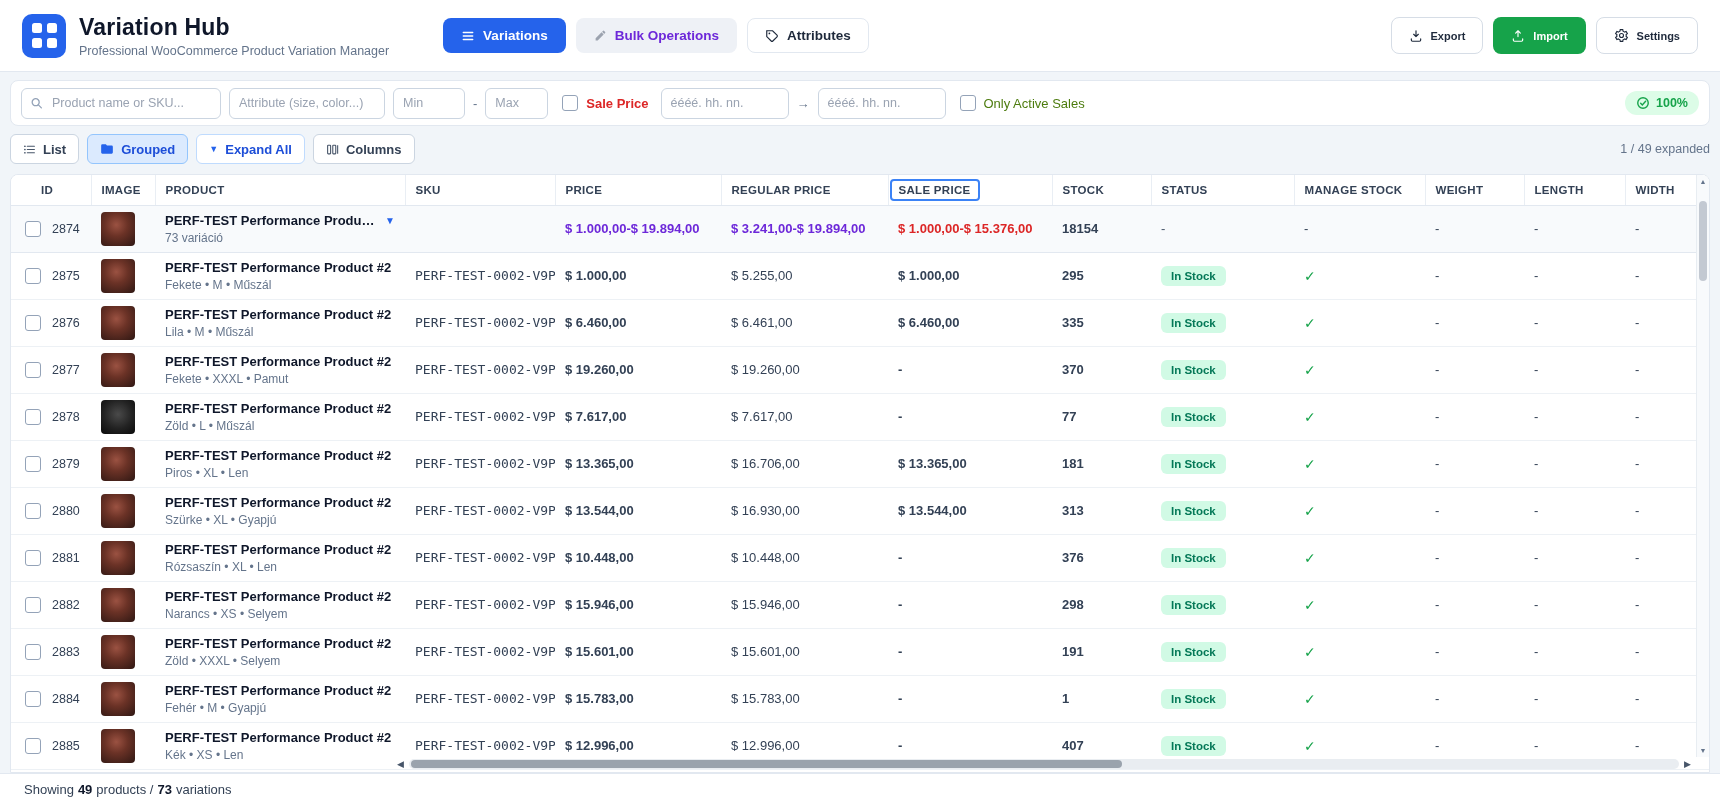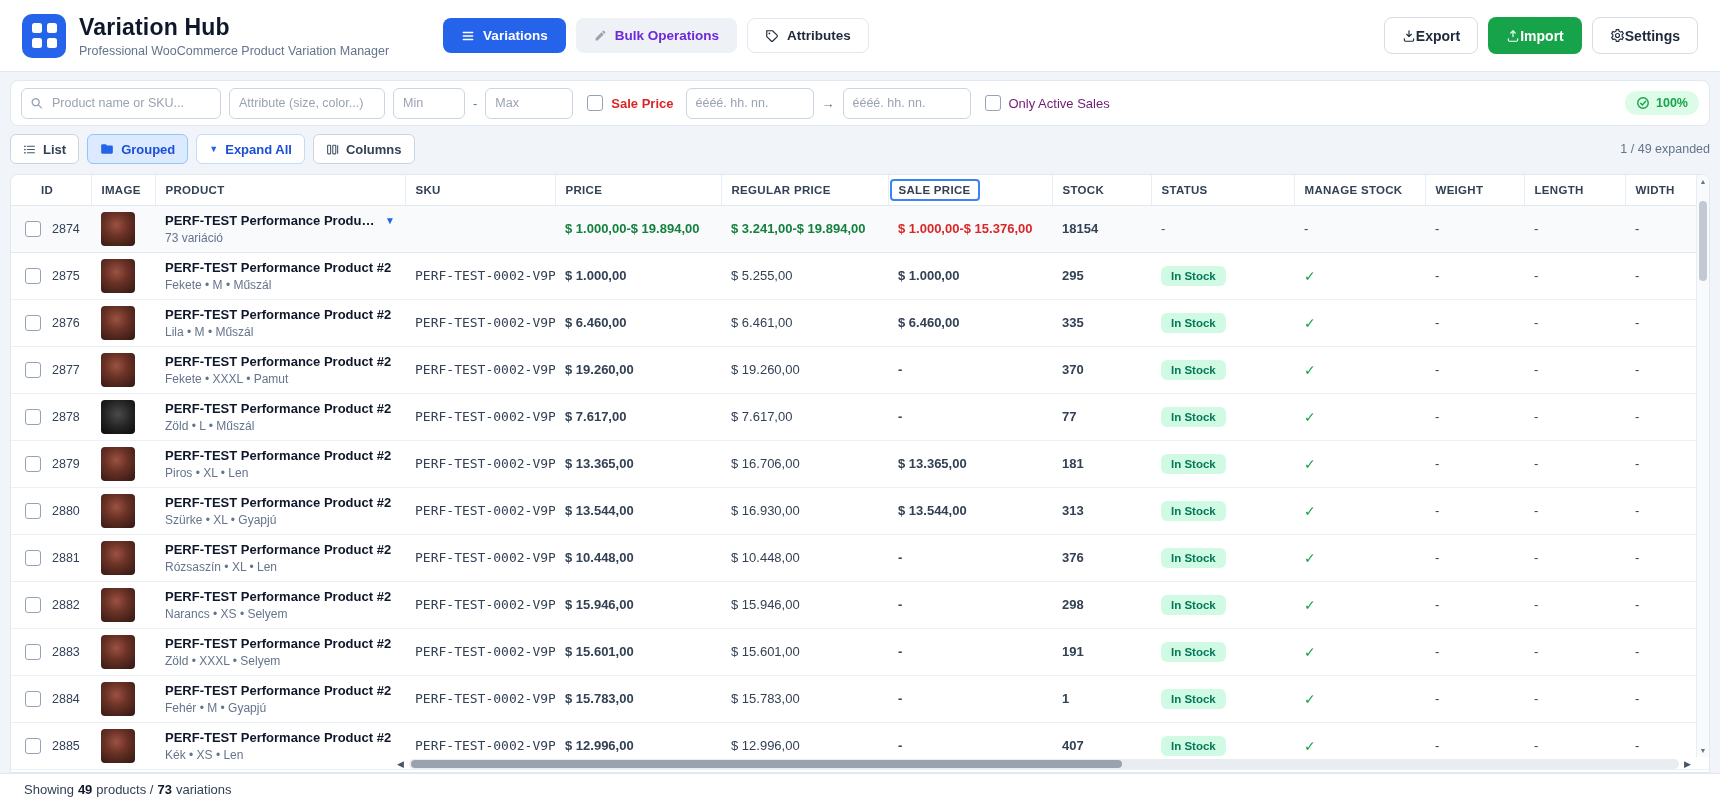--- a/index.html
+++ b/index.html
@@ -14,40 +14,40 @@
   .logo{width:44px;height:44px;background:#2563eb;border-radius:10px;display:grid;grid-template-columns:10px 10px;grid-template-rows:10px 10px;gap:5px;align-content:center;justify-content:center;flex:none}
   .logo-sq{background:#fff;border-radius:2.5px}
   .app-title{font-size:23px;font-weight:700;letter-spacing:.2px;color:#0f172a}
   .app-subtitle{font-size:12.5px;color:#64748b;margin-top:3px}
   .main-tabs{display:flex;gap:10px;margin-left:54px}
   .tab{display:inline-flex;align-items:center;gap:8px;height:35px;padding:0 17px;border-radius:8px;font-size:13.5px;font-weight:600;border:1px solid transparent;background:#fff;color:#1e293b;white-space:nowrap}
   .tab-active{background:#2563eb;color:#fff}
   .tab-disabled{background:#eef1f6;color:#6d28d9}
   .tab-outline{border-color:#e2e8f0}
   .header-actions{margin-left:auto;display:flex;gap:10px}
-  .btn{display:inline-flex;align-items:center;gap:0;height:37px;padding:0 17px;border-radius:8px;font-size:14px;font-weight:600;border:1px solid transparent;background:#fff;color:#1e293b;white-space:nowrap}
+  .btn{display:inline-flex;align-items:center;gap:8px;height:37px;padding:0 17px;border-radius:8px;font-size:11px;font-weight:600;border:1px solid transparent;background:#fff;color:#1e293b;white-space:nowrap}
   .btn-outline{border-color:#d6dde6}
   .btn-green{background:#16a34a;color:#fff}
 
   
   .filter-bar{margin:8px 10px 0;height:46px;background:#fff;border:1px solid #e2e8f0;border-radius:8px;display:flex;align-items:center;gap:8px;padding:0 10px}
   .search-wrap{position:relative}
   .search-ic{position:absolute;left:9px;top:50%;transform:translateY(-50%)}
   .inp{height:31px;border:1px solid #cbd5e1;border-radius:6px;padding:0 9px;font-size:12.5px;color:#334155;background:#fff}
   .inp::placeholder{color:#9aa3b2}
   .inp-search{width:200px;padding-left:30px}
   .inp-attr{width:156px}
   .inp-min{width:72px}
-  .inp-max{width:88px}
+  .inp-max{width:63px}
   .inp-date{width:128px}
   .range-sep{color:#64748b}
   .cb{appearance:none;width:16px;height:16px;border:1.5px solid #94a3b8;border-radius:3px;background:#fff;margin-left:6px;flex:none}
   .sale-label{color:#dc2626;font-weight:600;font-size:13px;margin-right:4px}
   .date-arrow{color:#64748b;font-size:13px}
-  .active-label{color:#701a75;font-size:13px}
+  .active-label{color:#4d7c0f;font-size:13px}
   .spacer{flex:1}
   .health-badge{display:inline-flex;align-items:center;gap:6px;background:#dcfce7;border-radius:999px;padding:5px 11px;color:#16a34a;font-weight:700;font-size:12.5px}
 
   
   .toolbar{margin:8px 10px 0;display:flex;align-items:center;gap:8px}
   .tbtn{display:inline-flex;align-items:center;gap:7px;height:30px;padding:0 12px;border-radius:6px;border:1px solid #cbd5e1;background:#fff;font-size:13px;font-weight:600;color:#334155;white-space:nowrap}
   .tbtn-grouped{background:#dbeafe;border-color:#93c5fd;color:#1d4ed8}
   .tbtn-expand{border-color:#bfdbfe;color:#1d4ed8}
   .caret-blue{color:#2563eb;font-size:9px}
   .expanded-info{margin-left:auto;color:#64748b;font-size:12.5px}
@@ -68,21 +68,21 @@
   .thumb{width:34px;height:34px;border-radius:4px;background:radial-gradient(circle at 45% 38%,#9b5242 0%,#6b3226 40%,#2e1713 100%)}
   .thumb.dark{background:radial-gradient(circle at 50% 42%,#4a4a4a 0%,#222 55%,#0a0a0a 100%)}
   .c-sku{font-family:"DejaVu Sans Mono","Liberation Mono",monospace;font-size:11.5px;color:#475569}
   .prod-line{display:flex;align-items:center;gap:9px}
   .prod-name{font-size:13px;font-weight:600;color:#0f172a;overflow:hidden;text-overflow:ellipsis}
   .parent-row .prod-name{font-weight:700}
   .expand-caret{color:#2563eb;font-size:10px;flex:none}
   .prod-variant{font-size:12px;color:#64748b;margin-top:3px}
   .c-price{font-weight:600;color:#0f172a}
   .c-regular{color:#334155}
-  .parent-row .c-price,.parent-row .c-regular{font-weight:700;color:#15803d}
+  .parent-row .c-price,.parent-row .c-regular{font-weight:700;color:#6d28d9}
   .c-sale{color:#ea580c;font-weight:600}
   .parent-row .c-sale{color:#dc2626;font-weight:700}
   .c-stock{font-weight:700;color:#0f172a}
   .status{display:inline-block;background:#d1fae5;color:#047857;font-size:11.5px;font-weight:700;padding:4px 10px;border-radius:6px}
   .status.plain{background:none;color:#475569;font-weight:400;font-size:13px;padding:0}
   .c-manage{color:#475569}
   .c-manage.check{color:#16a34a;font-weight:700;font-size:14px}
 
   
   .v-scrollbar{position:absolute;top:0;right:0;bottom:15px;width:13px;background:#f8fafc;border-left:1px solid #e8edf2;display:flex;flex-direction:column;align-items:center;justify-content:space-between;padding:3px 0;font-size:7px;color:#64748b}

